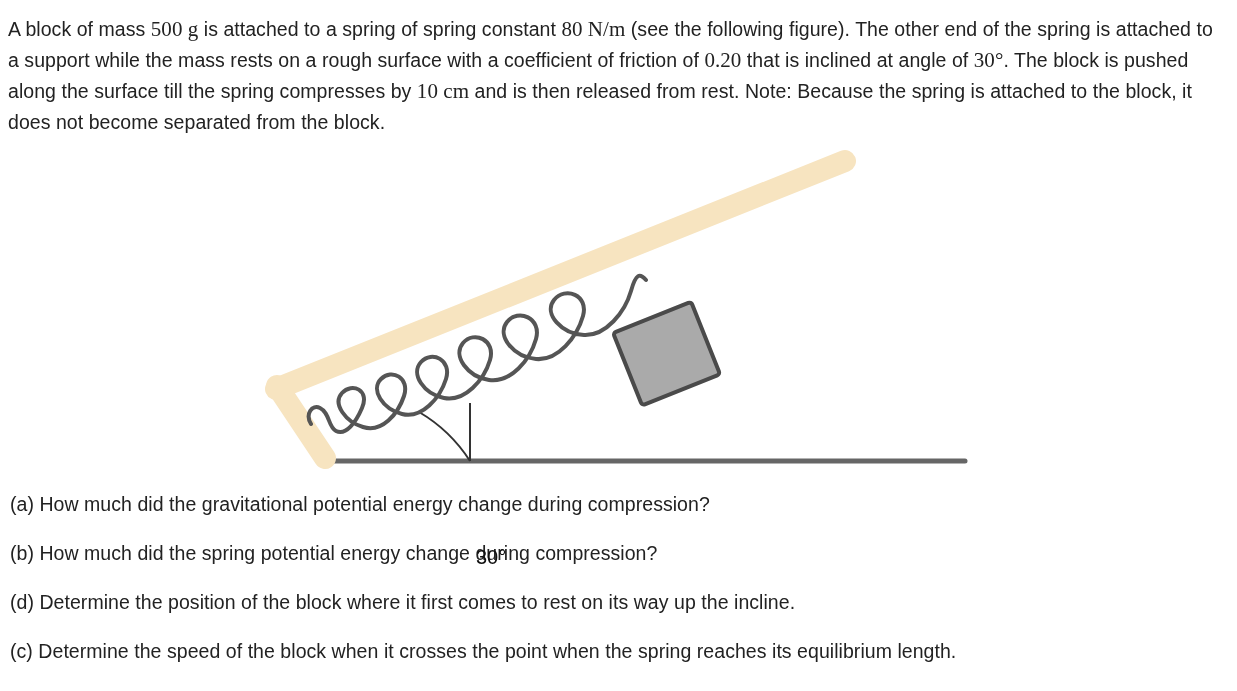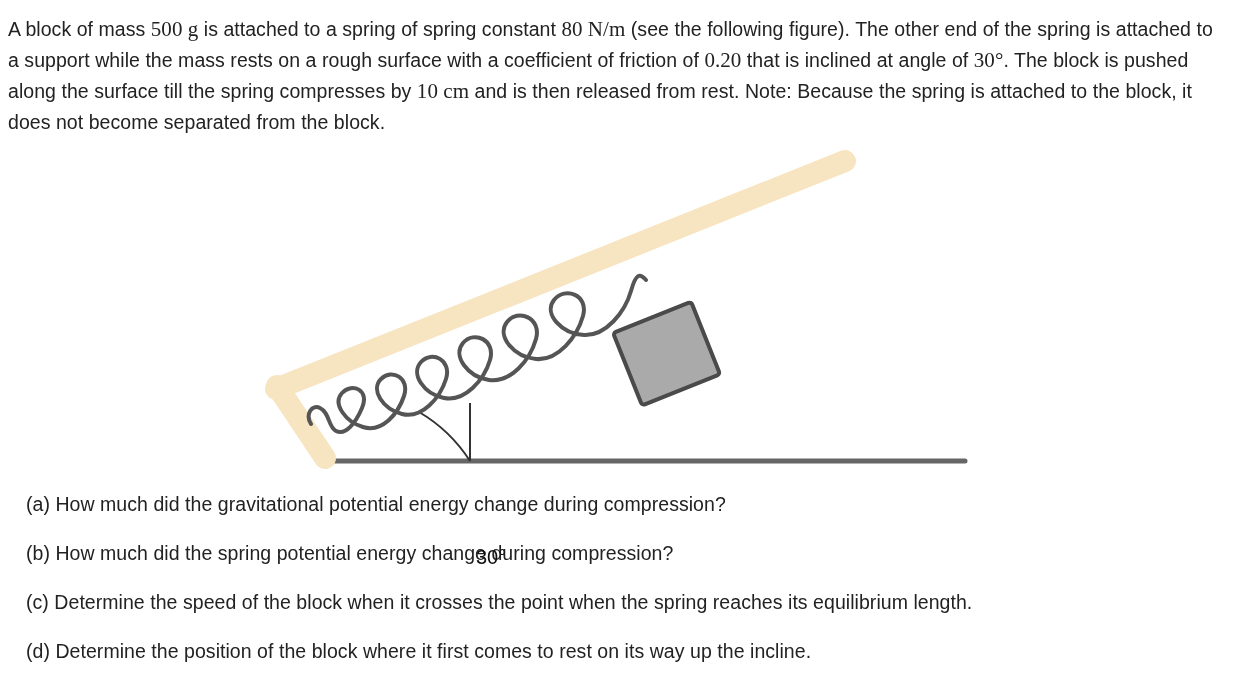--- a/index.html
+++ b/index.html
@@ -36,21 +36,21 @@
   }
   .figure-wrap {
     position: relative;
     width: 1237px;
     height: 330px;
     margin-top: 8px;
     margin-left: -8px;
   }
   .questions {
     margin-top: 14px;
-    margin-left: 18px;
+    margin-left: 2px;
   }
   .question {
     font-size: 19.5px;
     line-height: 28px;
     color: #222222;
     margin-bottom: 21px;
     letter-spacing: 0.05px;
   }
   .angle-label {
     position: absolute;
@@ -109,17 +109,17 @@
         <rect x="626" y="166" width="84" height="78" rx="3" ry="3" fill="#aaaaaa" stroke="#4a4a4a" stroke-width="4"></rect>
       </g>
     </svg>
 
     <div class="angle-label">30°</div>
   </div>
 
   <div class="questions">
     <div class="question">(a) How much did the gravitational potential energy change during compression?</div>
     <div class="question">(b) How much did the spring potential energy change during compression?</div>
+    <div class="question">(d) Determine the position of the block where it first comes to rest on its way up the incline.</div>
     <div class="question">(c) Determine the speed of the block when it crosses the point when the spring reaches its equilibrium length.</div>
-    <div class="question">(d) Determine the position of the block where it first comes to rest on its way up the incline.</div>
   </div>
 
 </div>
 
 </body></html>

